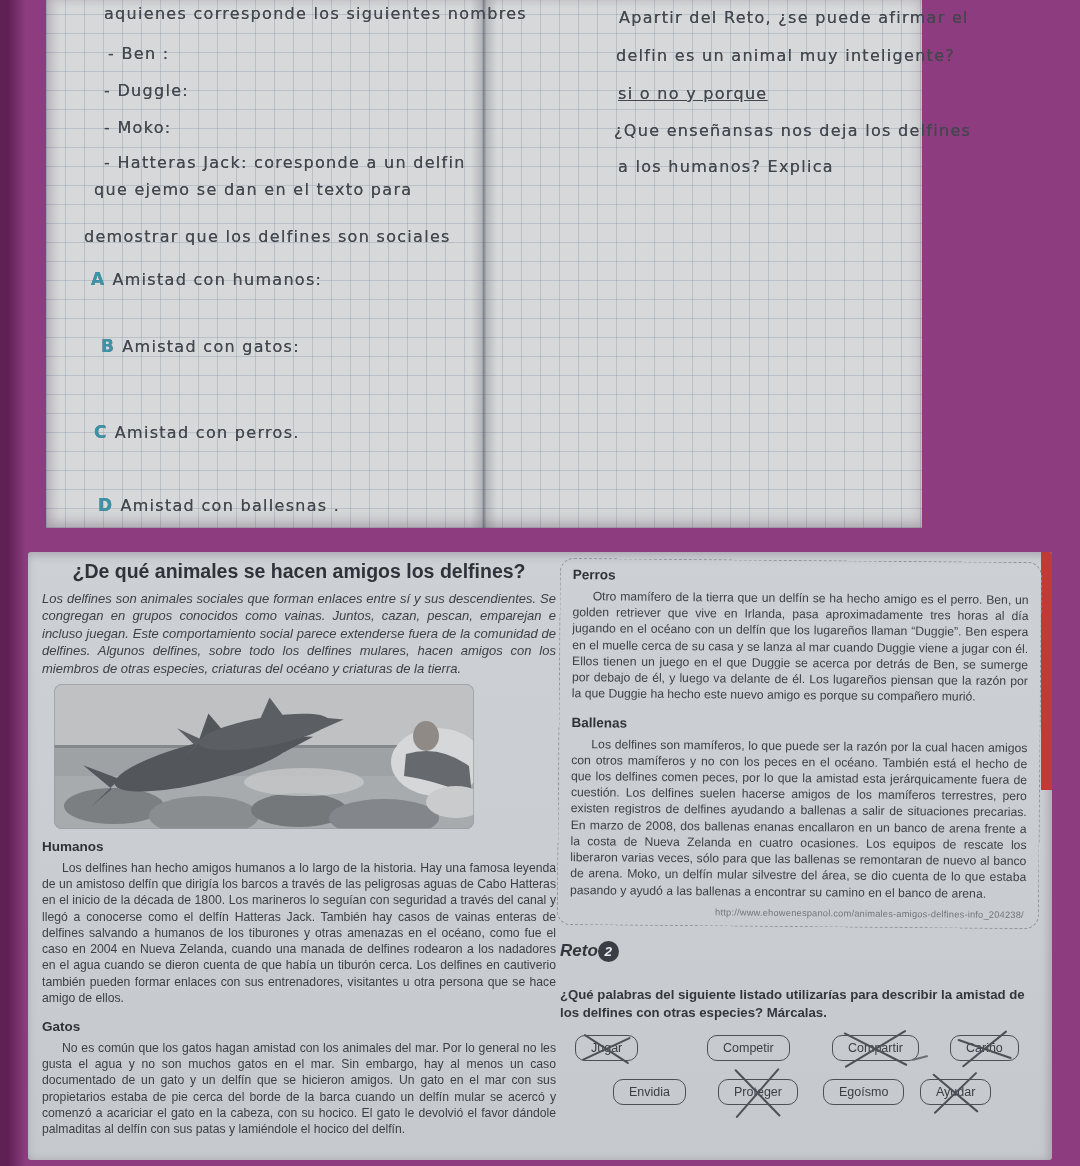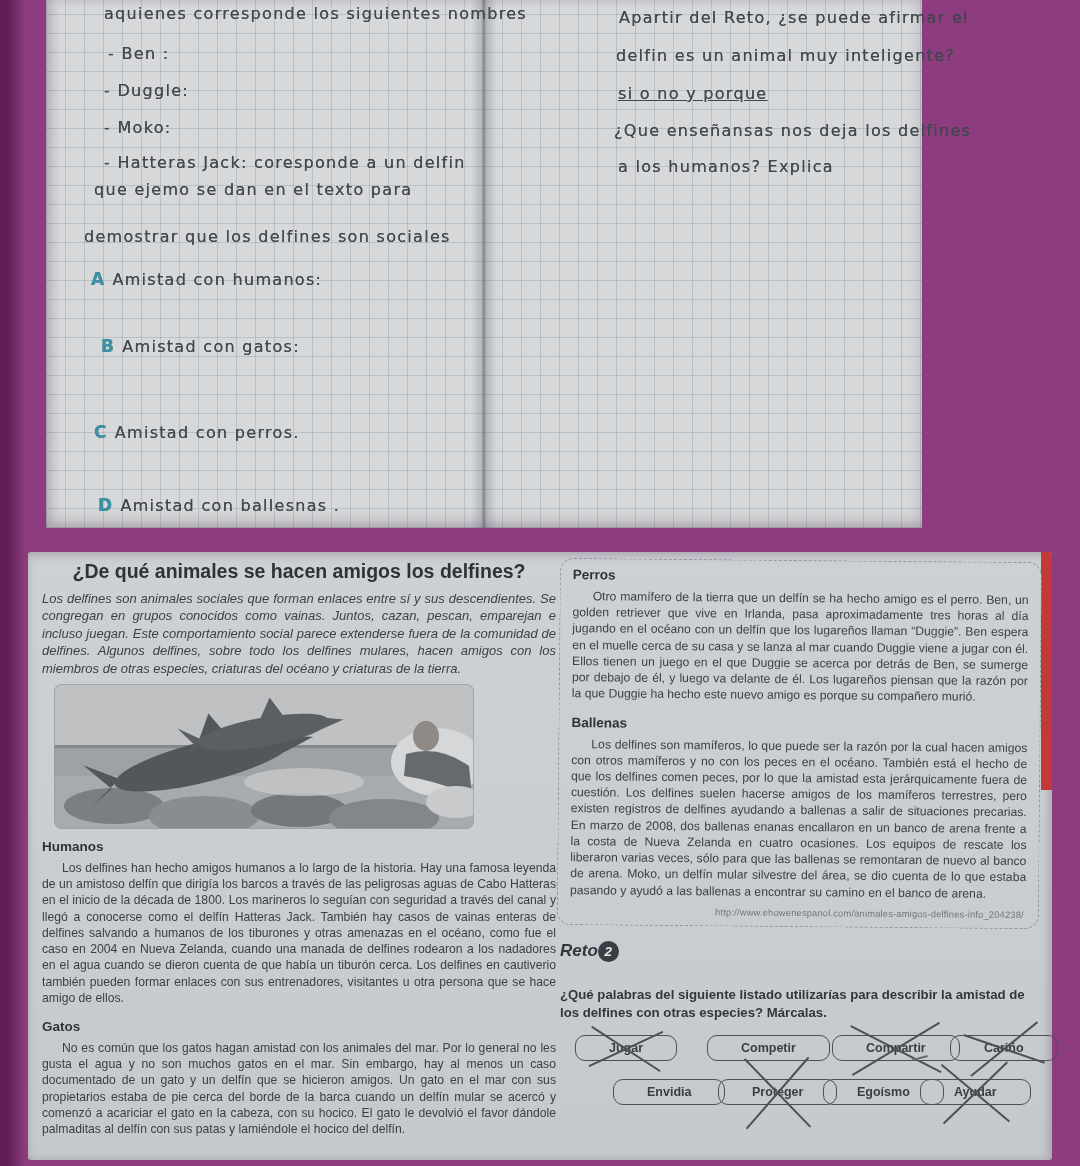--- a/index.html
+++ b/index.html
@@ -52,22 +52,22 @@
   .reto-head{display:flex;align-items:flex-start;margin:16px 0 24px;}
   .reto-label{font-size:17px;font-weight:bold;font-style:italic;color:#33373d;}
   .reto-badge{
     width:21px;height:21px;border-radius:50%;background:#3a3e44;color:#e8eaec;
     display:flex;align-items:center;justify-content:center;
     font-size:13.5px;font-weight:bold;font-style:italic;
   }
   .question{margin:0 0 14px;font-size:13.2px;font-weight:bold;line-height:1.35;color:#33373d;}
   .chips{position:relative;height:92px;}
   .chip{
-    position:absolute;padding:5px 33px;border:1.6px solid #4c5056;border-radius:10px;
-    font-size:12.5px;font-weight:bold;color:#3a3e44;background:transparent;white-space:nowrap;
+    position:absolute;padding:5px 15px;border:1.6px solid #4c5056;border-radius:10px;
+    font-size:12.5px;font-weight:normal;color:#3a3e44;background:transparent;white-space:nowrap;
   }
   .xmark{display:none;position:absolute;left:-4px;right:-4px;top:-7px;bottom:-7px;pointer-events:none;}
   .chip[data-marked="true"] .xmark{display:block;}
   .xmark::before,.xmark::after{
     content:"";position:absolute;left:12%;right:12%;top:50%;height:2px;
     background:#4d5157;border-radius:2px;
   }
   .xmark::before{transform:rotate(27deg);}
   .xmark::after{transform:rotate(-31deg);}
   .chip:nth-child(1) .xmark{transform:rotate(6deg);}

